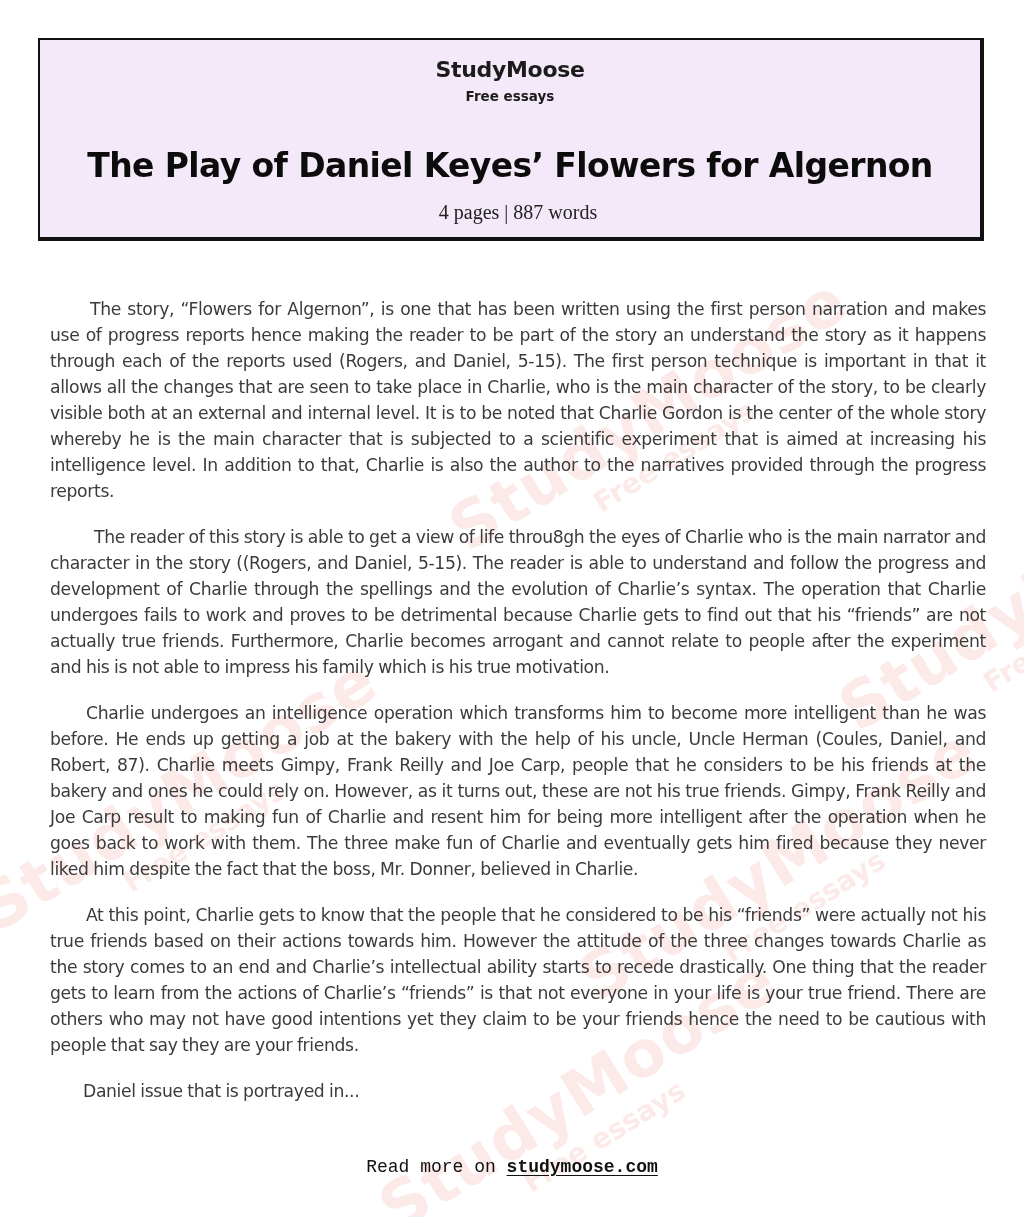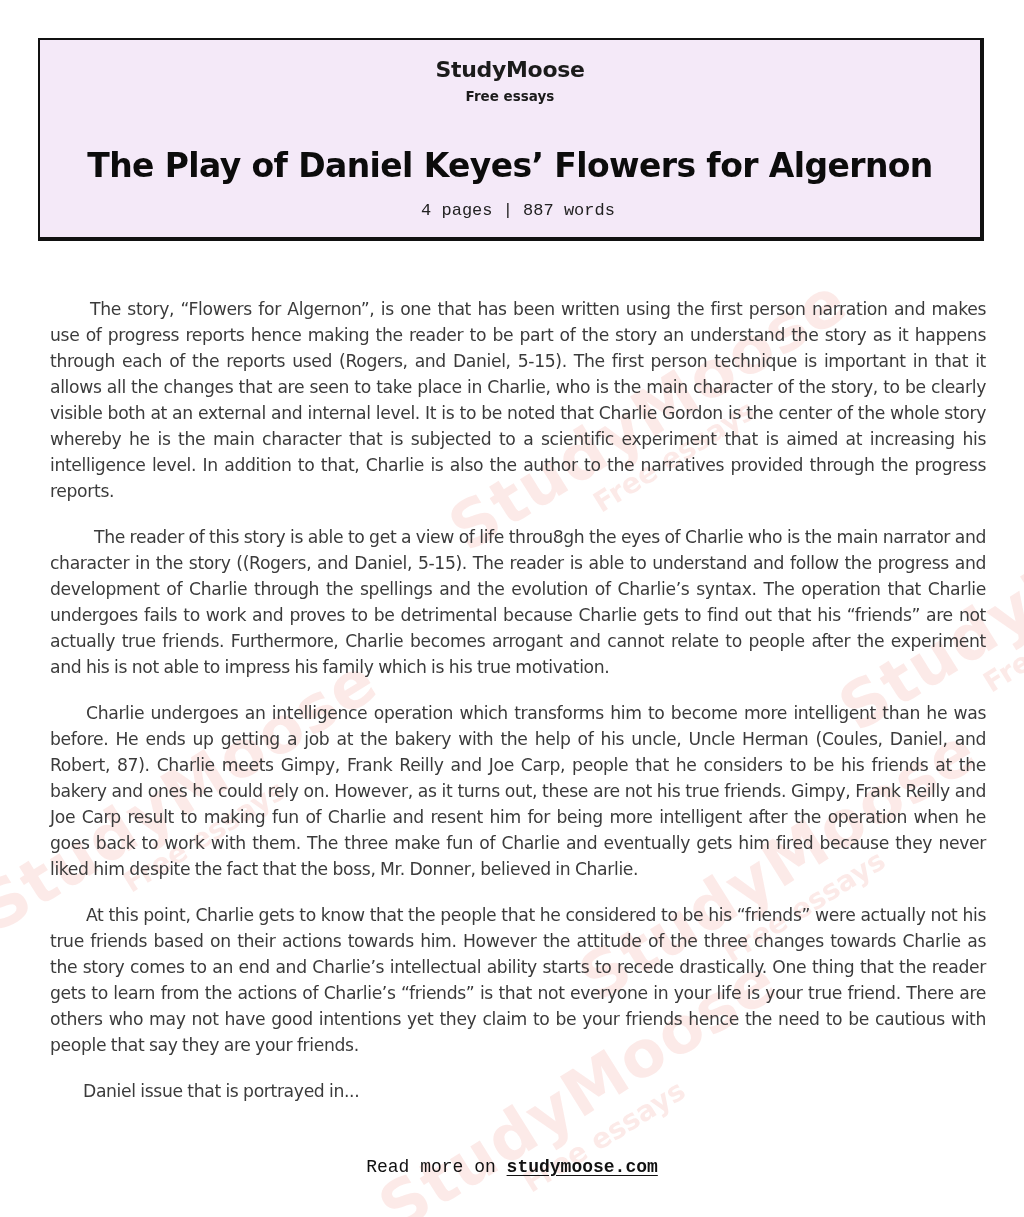--- a/index.html
+++ b/index.html
@@ -77,22 +77,22 @@
       font-family: "DejaVu Sans", sans-serif;
       font-weight: bold;
       font-size: 33px;
       color: #0c0c0c;
       letter-spacing: -0.6px;
     }
     .meta {
       position: absolute;
       left: 16px; right: 0;
       top: 161px;
-      font-family: Liberation Mono, monospace;
-      font-size: 17px;
+      font-family: Liberation Serif, serif;
+      font-size: 20px;
       color: #222;
     }
 
     .essay {
       position: absolute;
       left: 38px;
       top: 296px;
       width: 948px;
       z-index: 1;
     }

